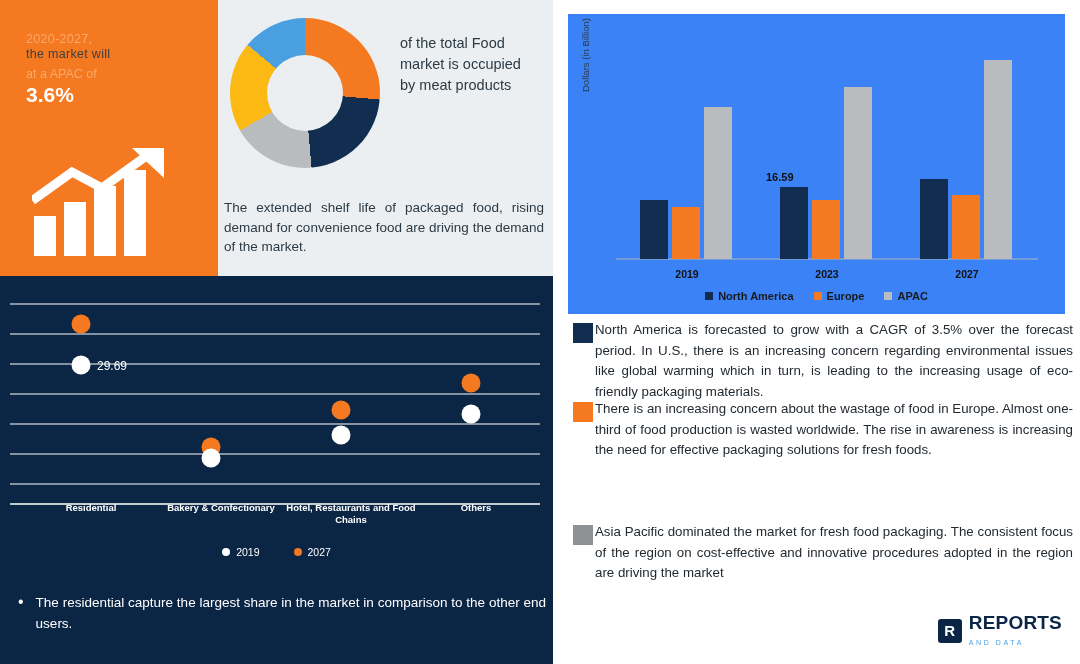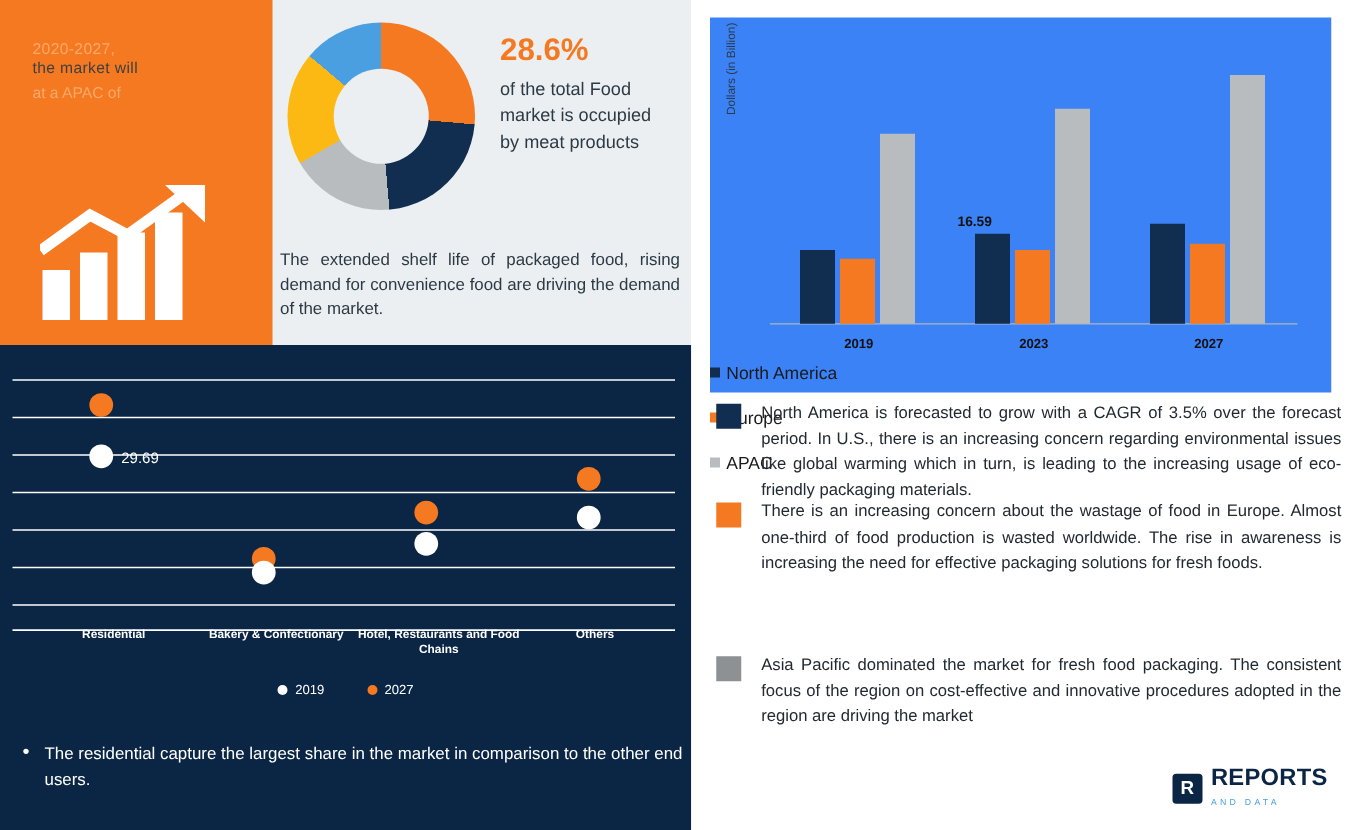--- a/index.html
+++ b/index.html
@@ -93,26 +93,26 @@
   }
   #ylabel {
     position: absolute; left: 12px; top: 78px;
     transform: rotate(-90deg); transform-origin: left top;
     font-size: 9.5px; color: #2c3a45; white-space: nowrap;
   }
   #bars-svg { position: absolute; left: 0; top: 0; }
   #bar-legend {
     position: absolute; left: 0; top: 276px; width: 497px;
     display: flex; justify-content: center; gap: 20px;
-    font-size: 14px; color: #1a1a1a; font-weight: normal; flex-direction: column;
+    font-size: 11px; color: #1a1a1a; font-weight: bold;
   }
   #bar-legend .lg { display: flex; align-items: center; gap: 5px; }
   #bar-legend .sq { width: 8px; height: 8px; display: inline-block; }
 
-  .insight { position: absolute; left: 20px; width: 500px; display: flex; gap: 16px; }
+  .insight { position: absolute; left: 20px; width: 500px; display: flex; gap: 2px; }
   .insight .swatch { width: 20px; height: 20px; flex: 0 0 20px; margin-top: 3px; }
   .insight .txt { font-size: 13.3px; line-height: 20.5px; color: #222a31; text-align: justify; }
   #insight-1 { top: 320px; }
   #insight-2 { top: 399px; }
   #insight-3 { top: 522px; }
 
   
   #logo { position: absolute; right: 18px; bottom: 16px; display: flex; align-items: center; gap: 7px; }
   #logo .mark {
     width: 24px; height: 24px; background: #0b2545; color: #ffffff;
@@ -125,37 +125,37 @@
 </style>
 </head>
 <body>
 
 <div id="infographic">
 
   <div id="accel-panel">
     <div class="line1">2020-2027,</div>
     <div class="line2">the market will</div>
     <div class="line3">at a APAC of</div>
+    <div class="cagr">3.6%</div>
 
     <svg id="accel-graphic" viewBox="0 0 160 110">
       <rect x="2" y="68" width="22" height="40" fill="#ffffff"></rect>
       <rect x="32" y="54" width="22" height="54" fill="#ffffff"></rect>
       <rect x="62" y="38" width="22" height="70" fill="#ffffff"></rect>
       <rect x="92" y="22" width="22" height="86" fill="#ffffff"></rect>
       <path d="M4 50 L40 24 L70 40 L120 4" stroke="#ffffff" stroke-width="9" fill="none" stroke-linecap="square"></path>
       <path d="M100 0 L132 0 L132 30 Z" fill="#ffffff"></path>
     </svg>
   </div>
 
   <div id="donut-wrap">
     <div id="donut"></div>
   </div>
 
   <div id="pct-block">
-    <div class="pct">28.6%</div>
     <div class="pct-desc">of the total Food market is occupied by meat products</div>
   </div>
 
   <div id="shelf-text">The extended shelf life of packaged food, rising demand for convenience food are driving the demand of the market.</div>
 </div>
 
 <div id="dotchart-panel">
 
   <svg id="dotplot" viewBox="0 0 553 260">
 

